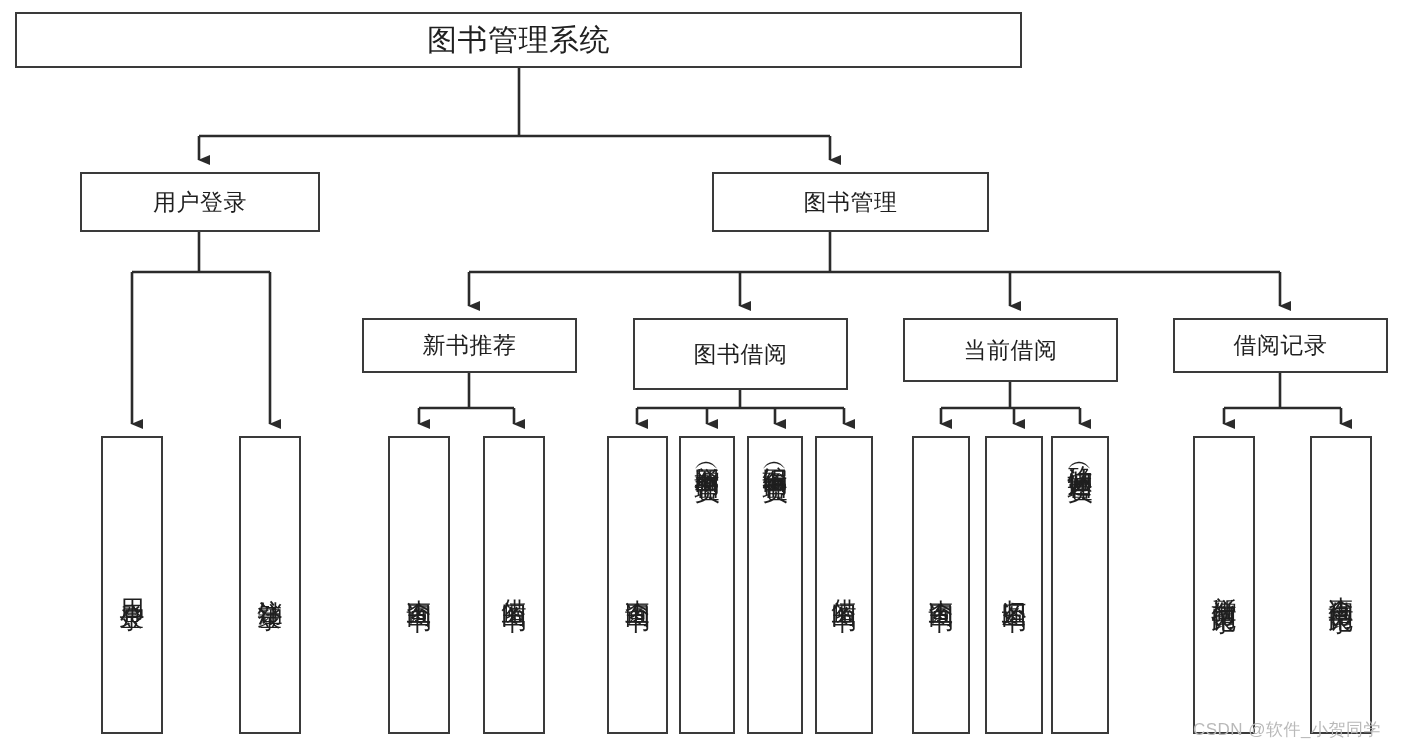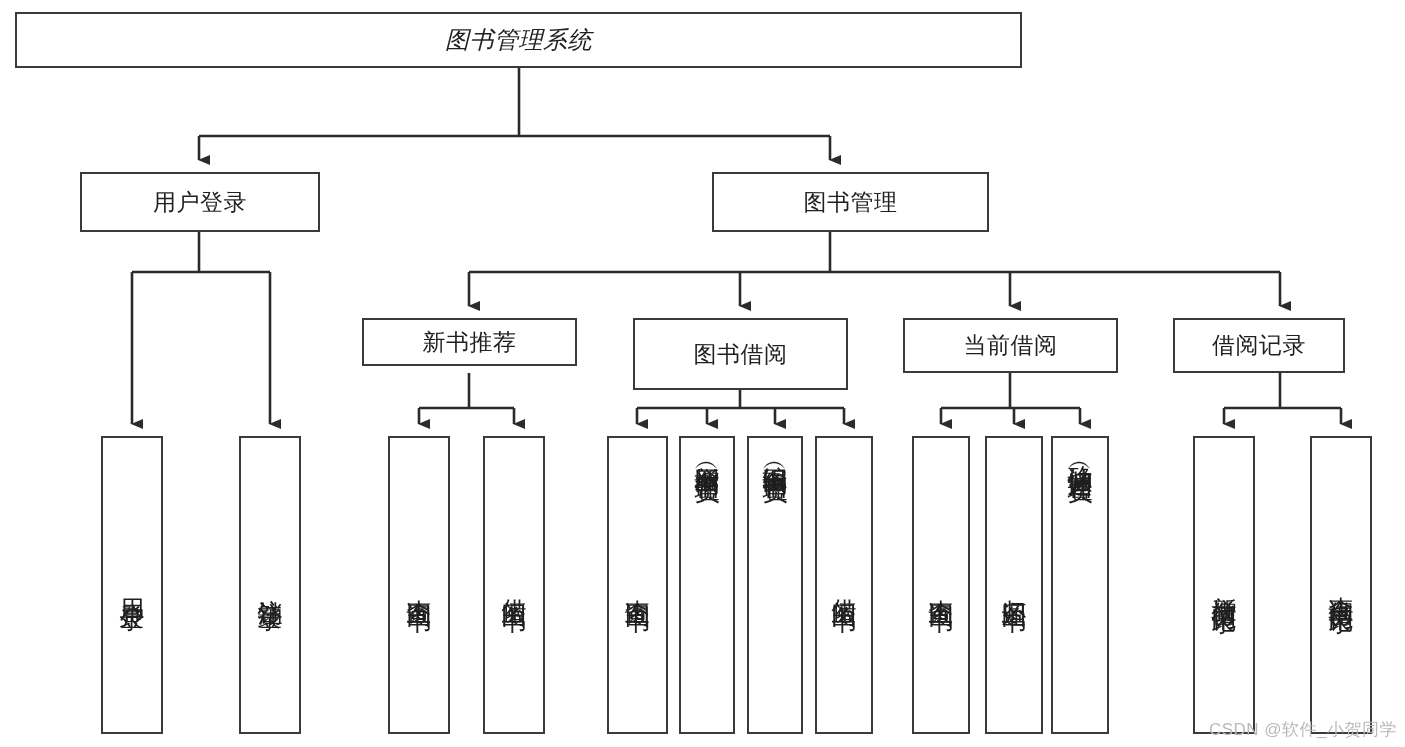--- a/index.html
+++ b/index.html
@@ -42,22 +42,21 @@
     text-align: center;
     line-height: 1.08;
     letter-spacing: 0.5px;
     white-space: nowrap;
   }
   
   .node.h .node-label {
     font-size: 23px;
   }
   .node.root .node-label {
-    font-size: 24px;
-    font-style: italic;
+    font-size: 30px;
   }
   
   .node.v {
     align-items: flex-start;
     justify-content: center;
     padding-top: 8px;
   }
   .node.v .node-label {
     writing-mode: vertical-rl;
     text-orientation: upright;
@@ -69,21 +68,21 @@
   .node.v.tall .node-label {
     letter-spacing: 2px;
   }
   
   .node.v.mid {
     align-items: center;
     padding-top: 0;
   }
   #watermark {
     position: absolute;
-    right: 8px;
+    right: 24px;
     bottom: 6px;
     font-size: 17px;
     color: #b9b9b9;
     letter-spacing: 0.5px;
     z-index: 5;
     white-space: nowrap;
     user-select: none;
   }
 </style>
 </head>
@@ -145,30 +144,30 @@
     <span class="node-label">图书管理系统</span>
   </div>
 
   <div class="node h" style="left: 80px; top: 172px; width: 240px; height: 60px;">
     <span class="node-label">用户登录</span>
   </div>
   <div class="node h" style="left: 712px; top: 172px; width: 277px; height: 60px;">
     <span class="node-label">图书管理</span>
   </div>
 
-  <div class="node h" style="left: 362px; top: 318px; width: 215px; height: 48px;">
+  <div class="node h" style="left: 362px; top: 318px; width: 215px; height: 55px;">
     <span class="node-label">新书推荐</span>
   </div>
   <div class="node h" style="left: 633px; top: 318px; width: 215px; height: 72px;">
     <span class="node-label">图书借阅</span>
   </div>
-  <div class="node h" style="left: 903px; top: 318px; width: 215px; height: 55px;">
+  <div class="node h" style="left: 903px; top: 318px; width: 215px; height: 64px;">
     <span class="node-label">当前借阅</span>
   </div>
-  <div class="node h" style="left: 1173px; top: 318px; width: 172px; height: 55px;">
+  <div class="node h" style="left: 1173px; top: 318px; width: 215px; height: 55px;">
     <span class="node-label">借阅记录</span>
   </div>
 
   <div class="node v mid" style="left: 101px; top: 436px; width: 62px; height: 298px;">
     <span class="node-label">用户登录</span>
   </div>
   <div class="node v mid" style="left: 239px; top: 436px; width: 62px; height: 298px;">
     <span class="node-label">注销登录</span>
   </div>
   <div class="node v mid" style="left: 388px; top: 436px; width: 62px; height: 298px;">

